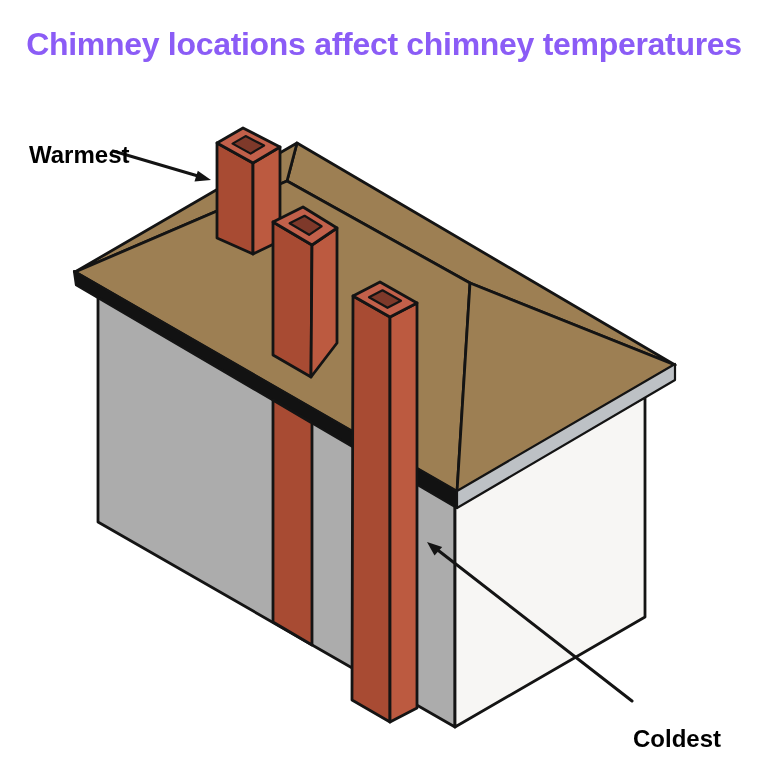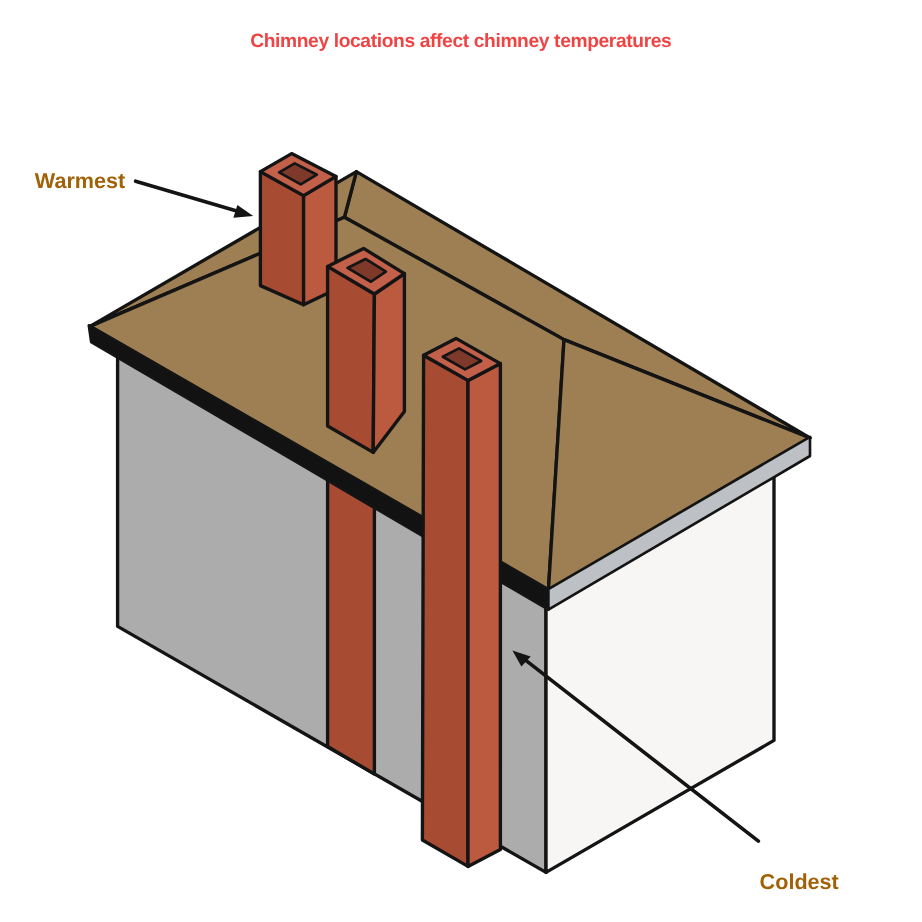--- a/index.html
+++ b/index.html
@@ -10,31 +10,31 @@
     background: #ffffff;
     overflow: hidden;
     font-family: "Liberation Sans", sans-serif;
   }
   .diagram-title {
     position: absolute;
     top: 26px;
     left: 0;
     width: 100%;
     text-align: center;
-    font-size: 16px;
+    font-size: 32px;
     font-weight: 700;
     letter-spacing: -0.3px;
-    color: #ef4444;
+    color: #8b5cf6;
     white-space: nowrap;
   }
   .callout-label {
     position: absolute;
-    font-size: 18px;
+    font-size: 24px;
     font-weight: 700;
-    color: #a16207;
+    color: #000000;
     white-space: nowrap;
   }
   .label-warmest { left: 29px; top: 141px; }
   .label-coldest { left: 633px; top: 689px; margin-top: 36px; }
   svg.house-art { position: absolute; left: 0; top: 0; }
   .ln   { stroke: #141414; stroke-width: 2.8; stroke-linejoin: round; stroke-linecap: round; }
   .ln-thin { stroke: #141414; stroke-width: 2.2; stroke-linejoin: round; }
   .arrow-line { stroke: #141414; stroke-width: 3; stroke-linecap: round; fill: none; }
 </style>
 </head>

